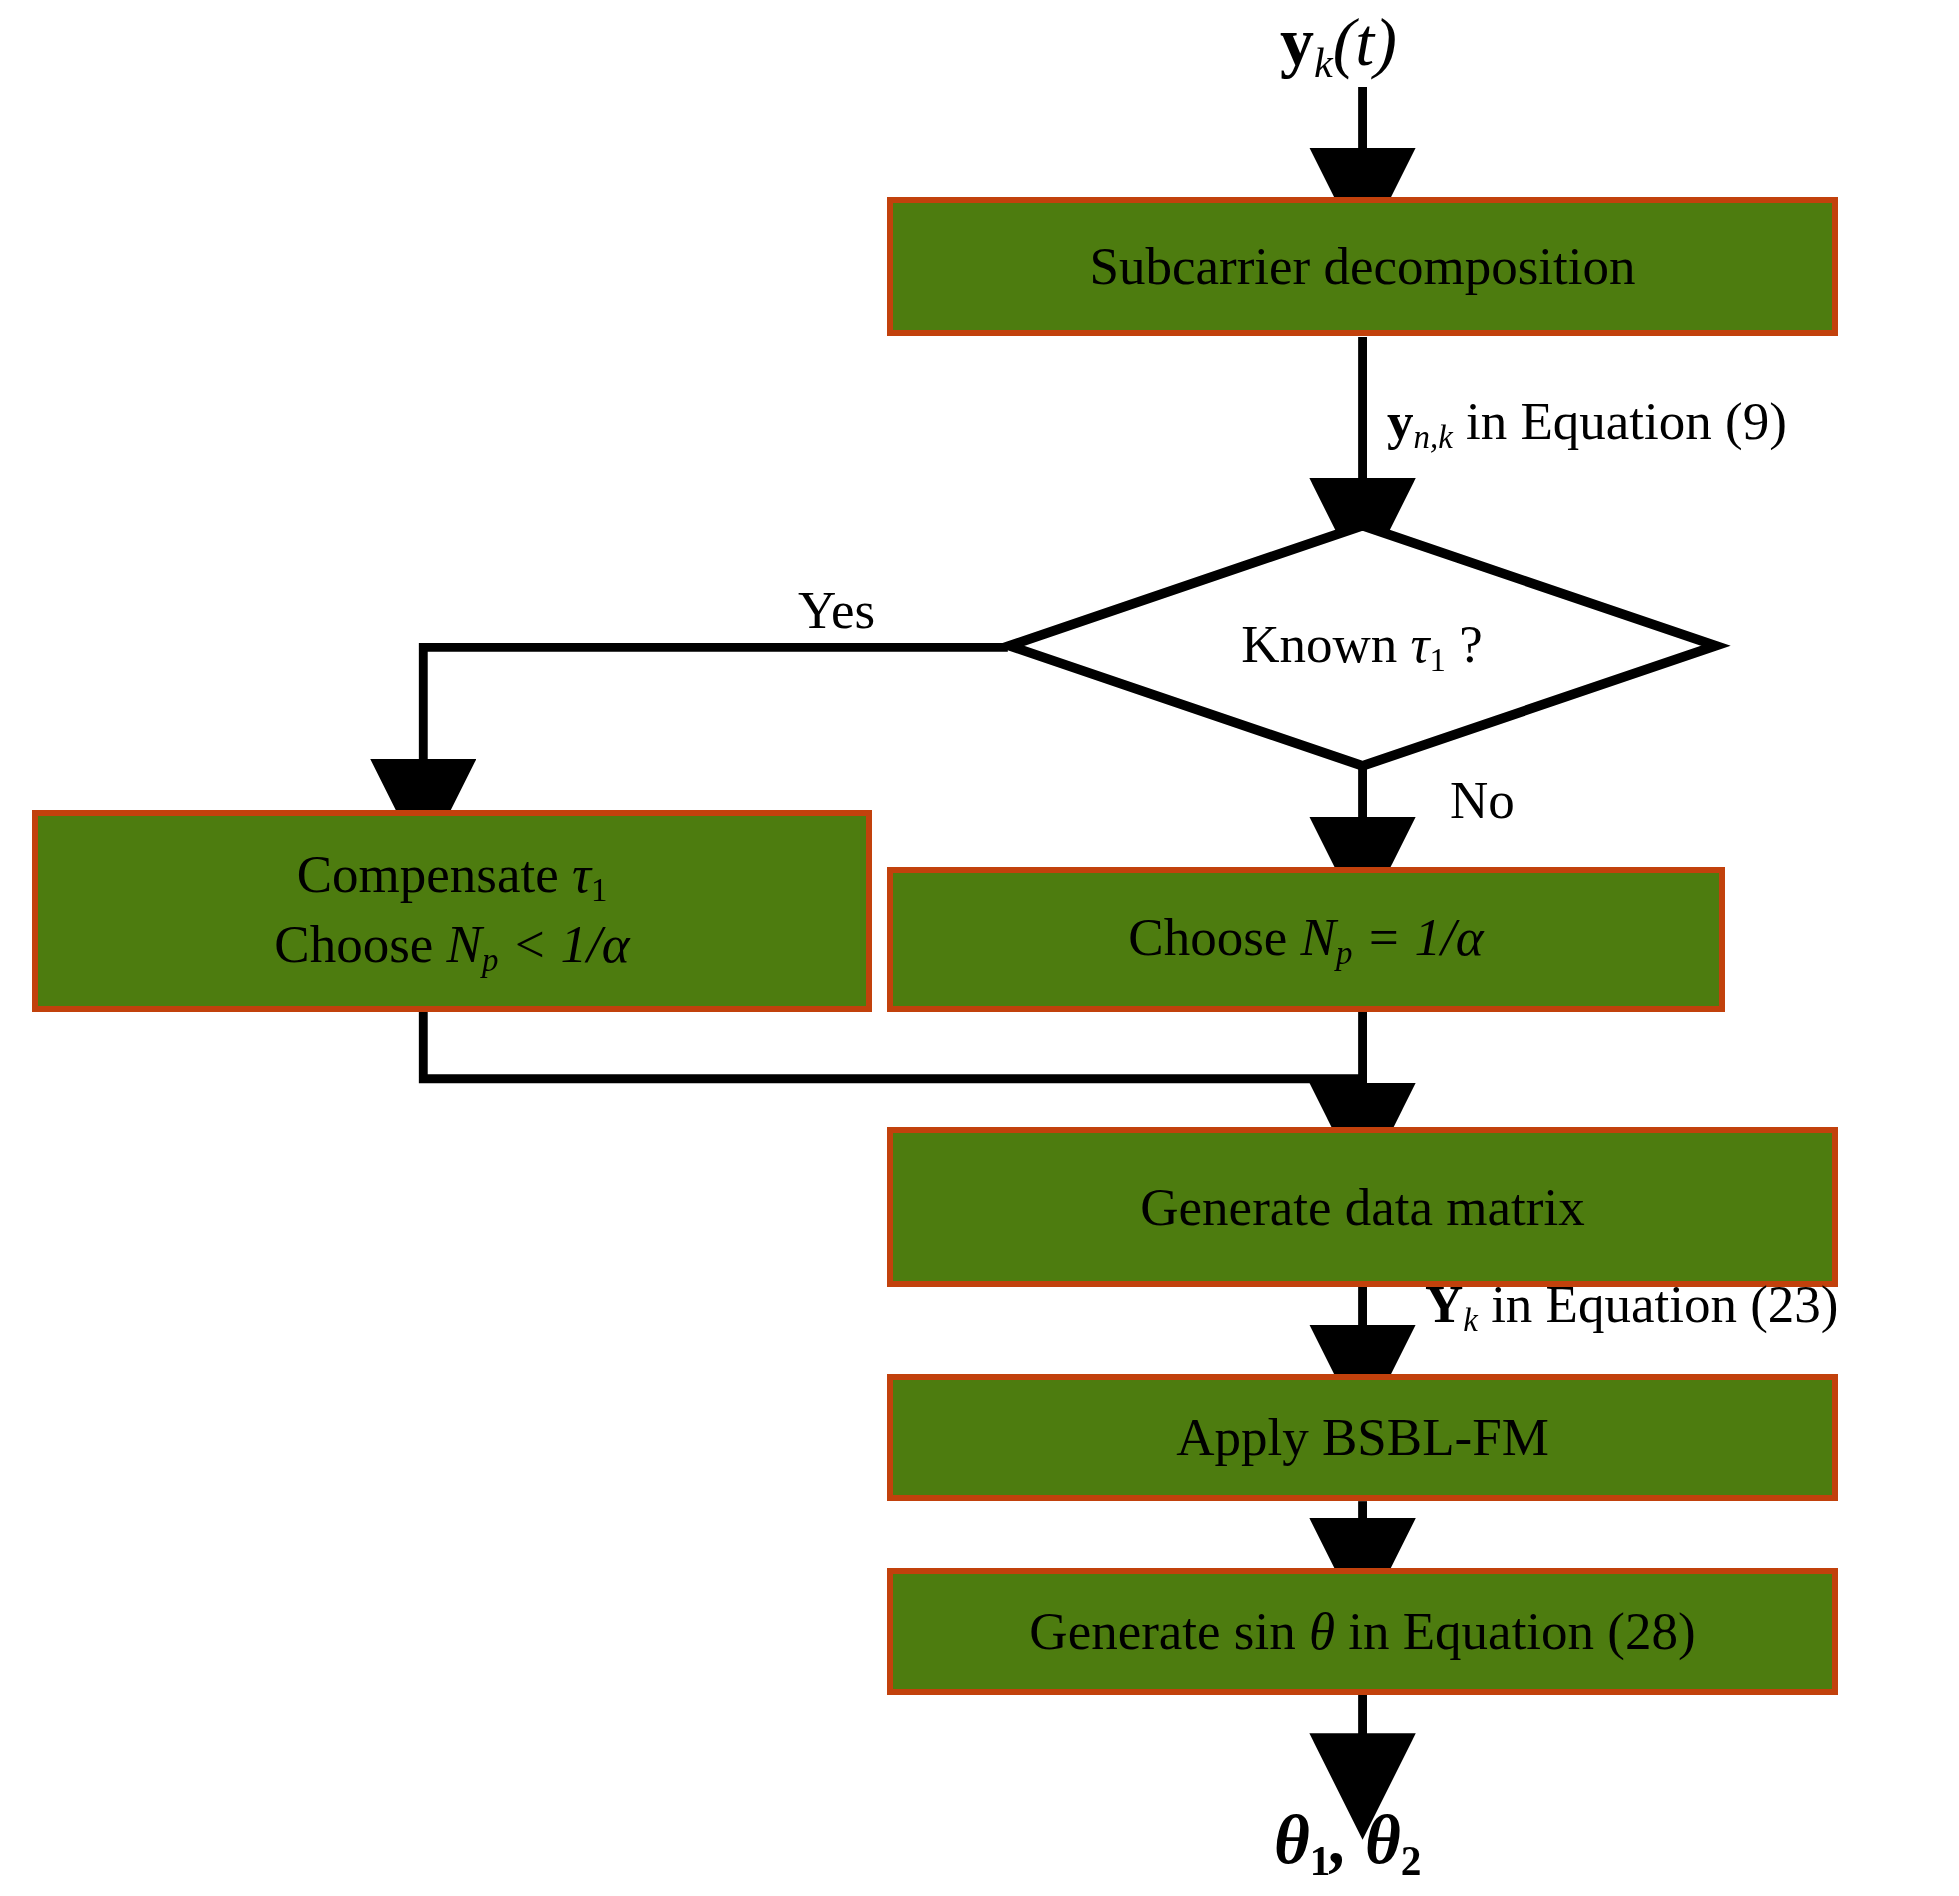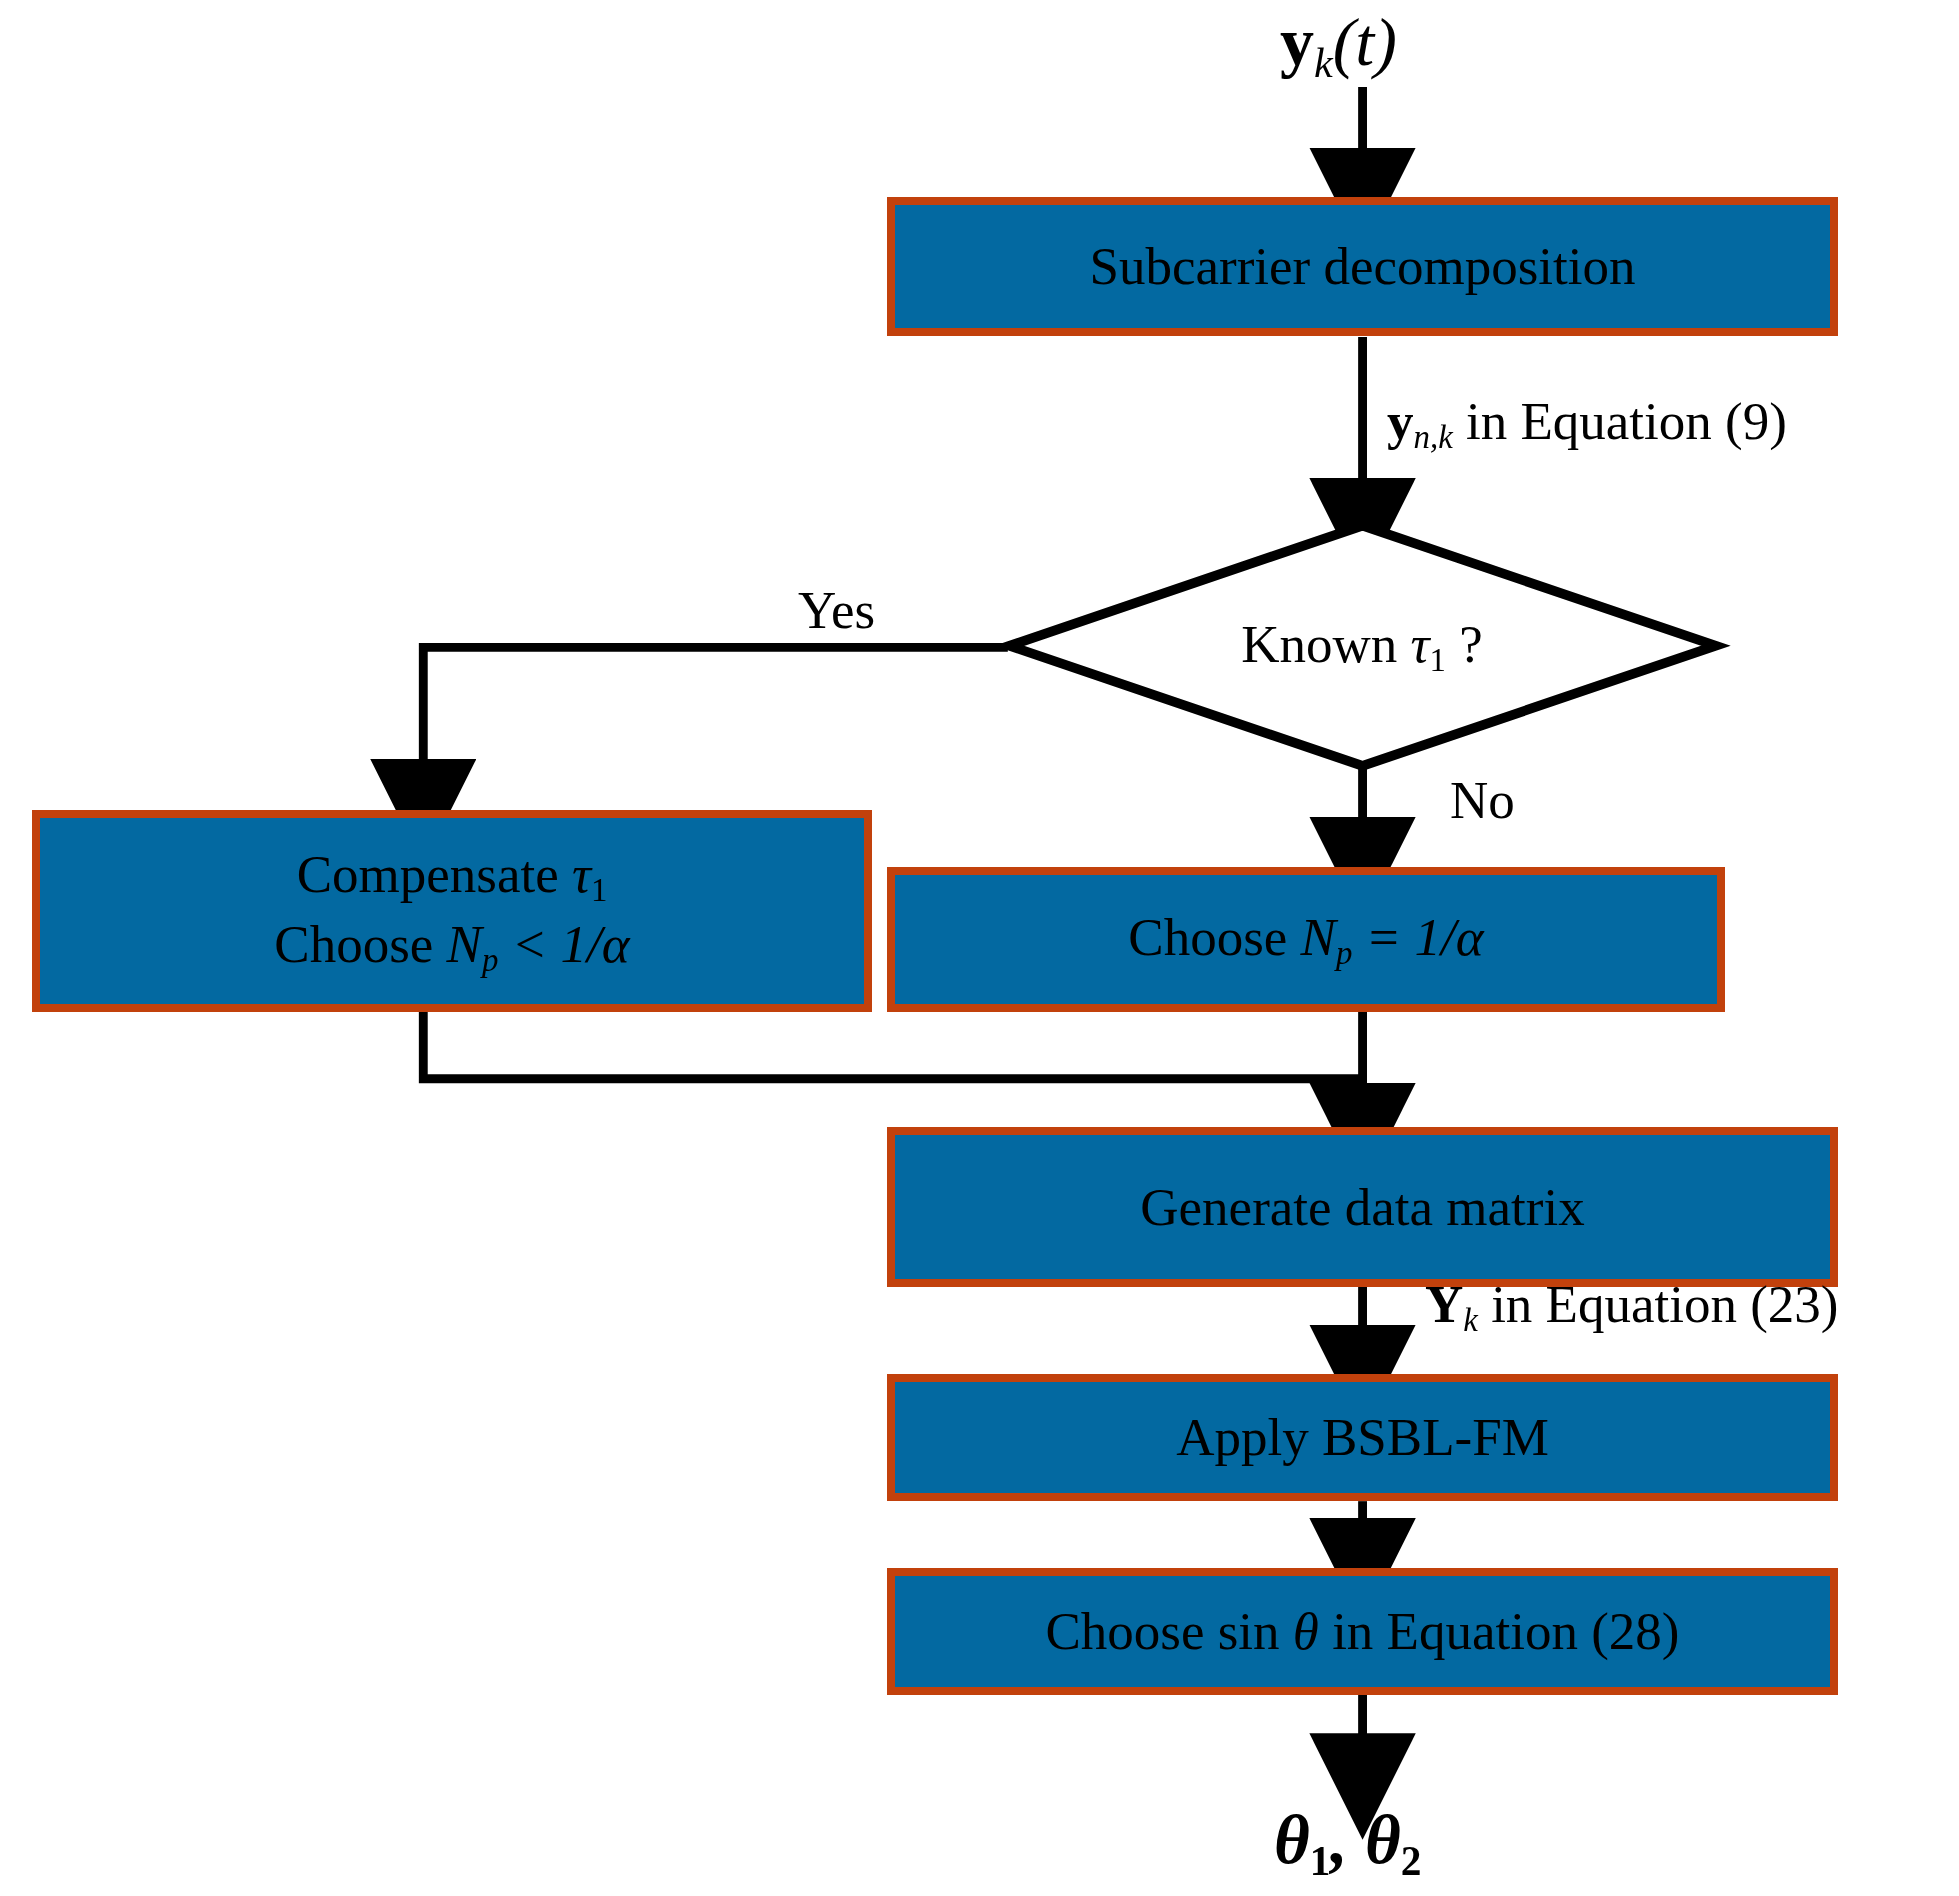--- a/index.html
+++ b/index.html
@@ -23,22 +23,22 @@
     position: absolute;
     left: 0;
     top: 0;
     width: 1960px;
     height: 1897px;
     pointer-events: none;
   }
   .node {
     position: absolute;
     box-sizing: border-box;
-    border: 8px solid #c2410c;
-    background: #0369a1;
+    border: 6px solid #c2410c;
+    background: #4d7c0f;
     display: flex;
     align-items: center;
     justify-content: center;
     text-align: center;
     line-height: 1.18;
   }
   .node .label {
     display: block;
     font-size: 53px;
     white-space: nowrap;
@@ -169,21 +169,21 @@
   <div class="freetext" style="left:1425px; top:1278px;">
     <span class="vec">Y</span><sub>k</sub><span> in Equation (23)</span>
   </div>
 
   <div class="node" style="left:887px; top:1374px; width:951px; height:127px;">
     <span class="label">Apply BSBL-FM</span>
   </div>
 
   <div class="node" style="left:887px; top:1568px; width:951px; height:127px;">
     <span class="label">
-      <span>Choose sin </span><span class="it">θ</span><span> in Equation (28)</span>
+      <span>Generate sin </span><span class="it">θ</span><span> in Equation (28)</span>
     </span>
   </div>
 
   <div class="freetext big-out" style="left:1274px; top:1806px;">
     <span>θ</span><sub>1</sub><span>,</span>&nbsp;<span>θ</span><sub>2</sub>
   </div>
 
 </div>
 
 

